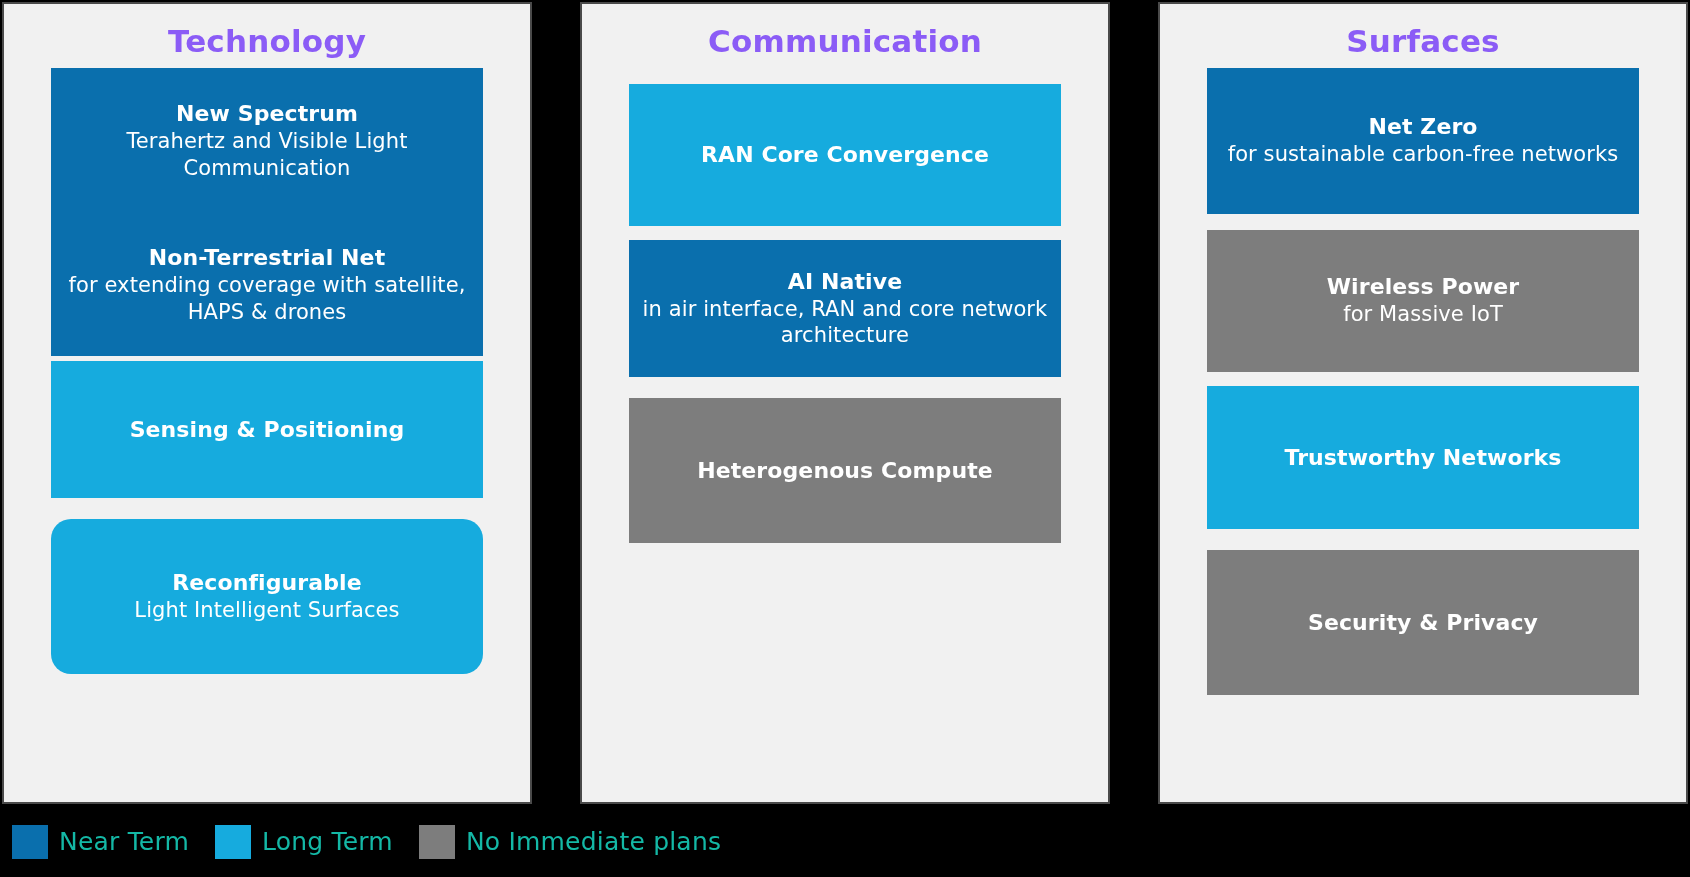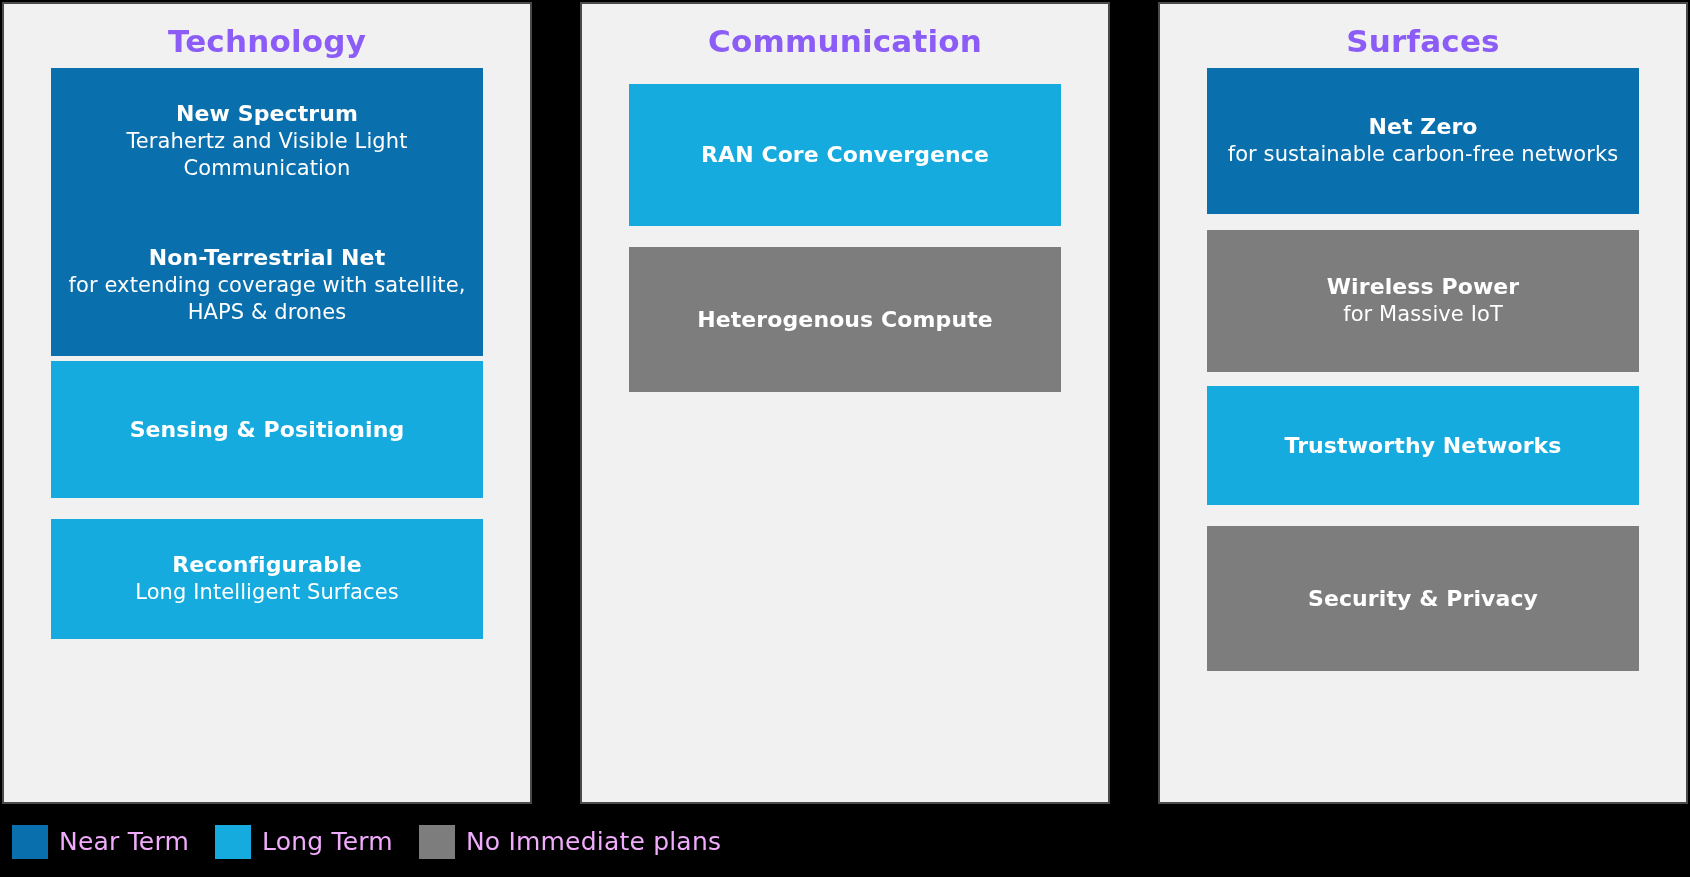--- a/index.html
+++ b/index.html
@@ -121,21 +121,21 @@
     margin-right: 26px;
   }
   .legend-swatch {
     width: 36px;
     height: 34px;
     margin-right: 11px;
     flex: none;
   }
   .legend-label {
     font-size: 25px;
-    color: #f0abfc;
+    color: #14b8a6;
     font-weight: normal;
     letter-spacing: 0.2px;
     white-space: nowrap;
   }
 </style>
 </head>
 <body>
 
 <div id="root">
 
@@ -147,49 +147,53 @@
             <div class="b-title">New Spectrum</div>
             <div class="b-sub">Terahertz and Visible Light Communication</div>
           </div>
           <div class="box c-near" style="height: 142px; ">
             <div class="b-title">Non-Terrestrial Net</div>
             <div class="b-sub">for extending coverage with satellite, HAPS &amp; drones</div>
           </div>
           <div class="box c-long" style="height: 137px; margin-top: 5px;">
             <div class="b-title">Sensing &amp; Positioning</div>
           </div>
-          <div class="box c-long" style="height: 120px; margin-top: 21px;">
+          <div class="box c-long" style="height: 155px; margin-top: 21px; border-radius: 20px;">
             <div class="b-title">Reconfigurable</div>
-            <div class="b-sub">Long Intelligent Surfaces</div>
+            <div class="b-sub">Light Intelligent Surfaces</div>
           </div>
         </div>
       </div>
       <div class="panel">
         <div class="panel-title">Communication</div>
         <div class="boxes">
           <div class="box c-long" style="height: 142px; margin-top: 16px;">
             <div class="b-title">RAN Core Convergence</div>
+          </div>
+          <div class="box c-near" style="height: 137px; margin-top: 14px;">
+            <div class="b-title">AI Native</div>
+            <div class="b-sub">in air interface, RAN and core network architecture</div>
           </div>
           <div class="box c-none" style="height: 145px; margin-top: 21px;">
             <div class="b-title">Heterogenous Compute</div>
           </div>
         </div>
       </div>
       <div class="panel">
         <div class="panel-title">Surfaces</div>
         <div class="boxes">
           <div class="box c-near" style="height: 146px; margin-top: 0px;">
             <div class="b-title">Net Zero</div>
             <div class="b-sub">for sustainable carbon-free networks</div>
           </div>
           <div class="box c-none" style="height: 142px; margin-top: 16px;">
             <div class="b-title">Wireless Power</div>
             <div class="b-sub">for Massive IoT</div>
           </div>
-          <div class="box c-long" style="height: 119px; margin-top: 14px;">
+          <div class="box c-long" style="height: 143px; margin-top: 14px;">
             <div class="b-title">Trustworthy Networks</div>
           </div>
           <div class="box c-none" style="height: 145px; margin-top: 21px;">
             <div class="b-title">Security &amp; Privacy</div>
           </div>
         </div>
       </div>
     </div>
 
   <div class="legend" id="legend-host">

